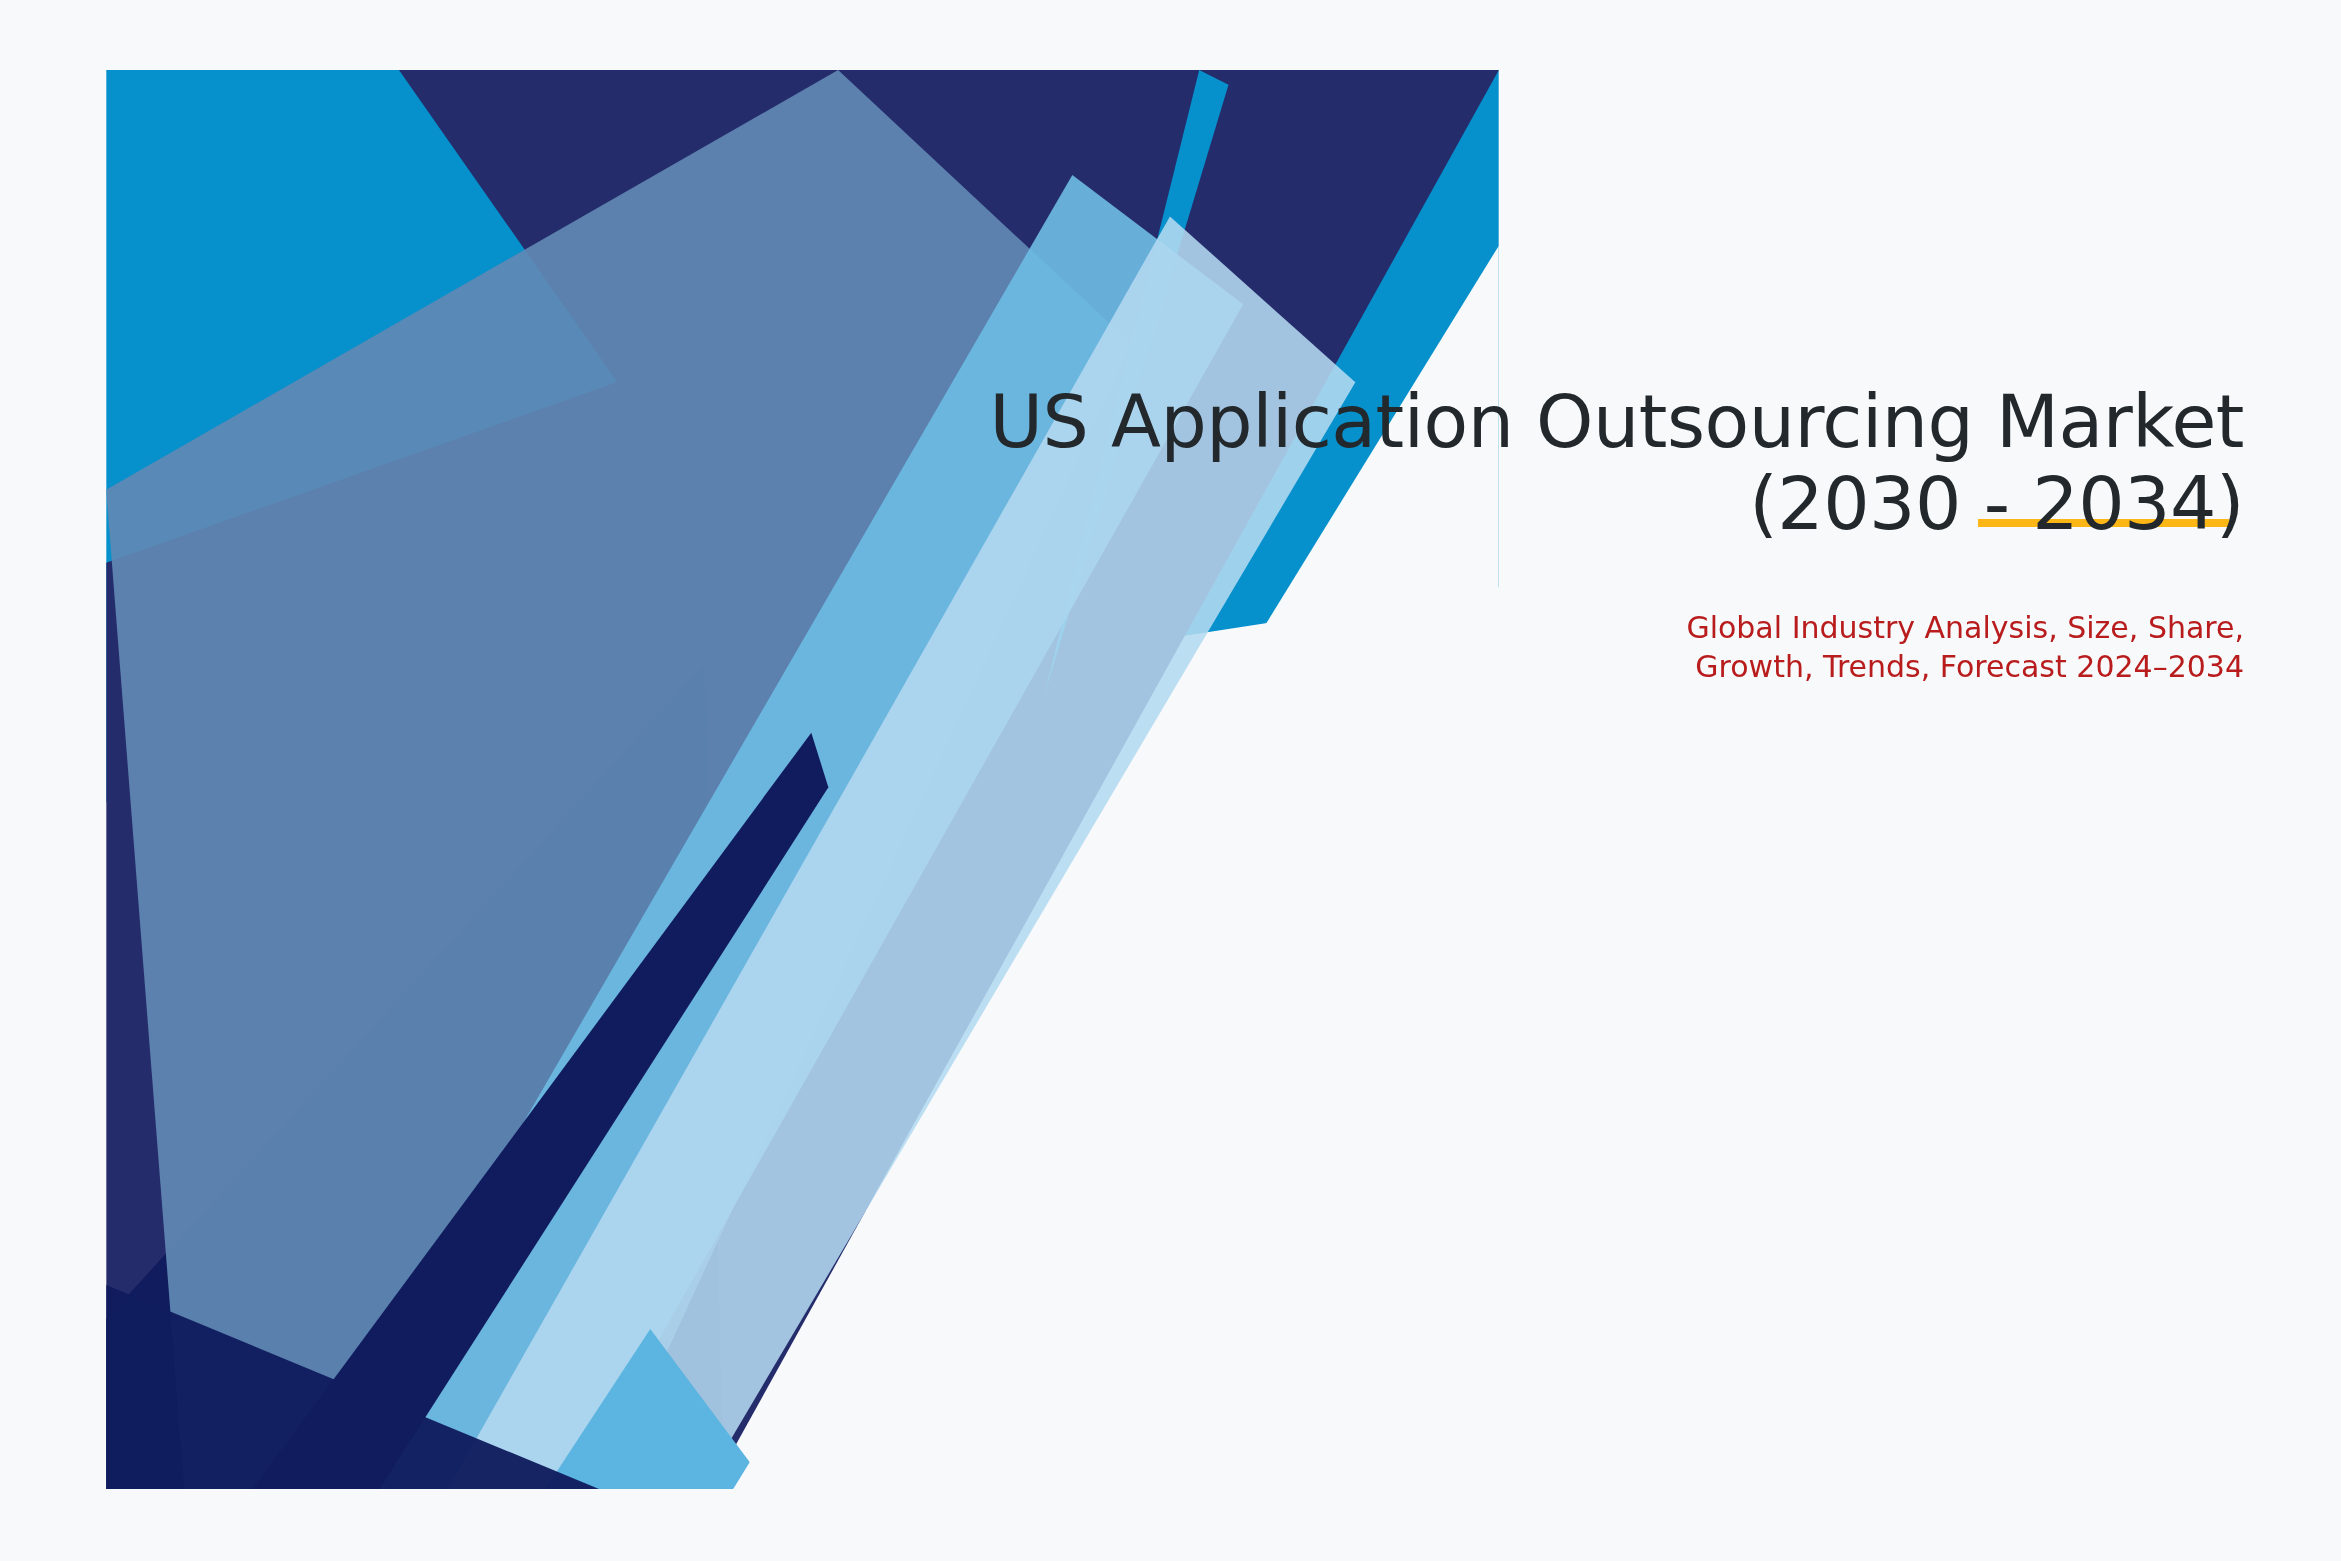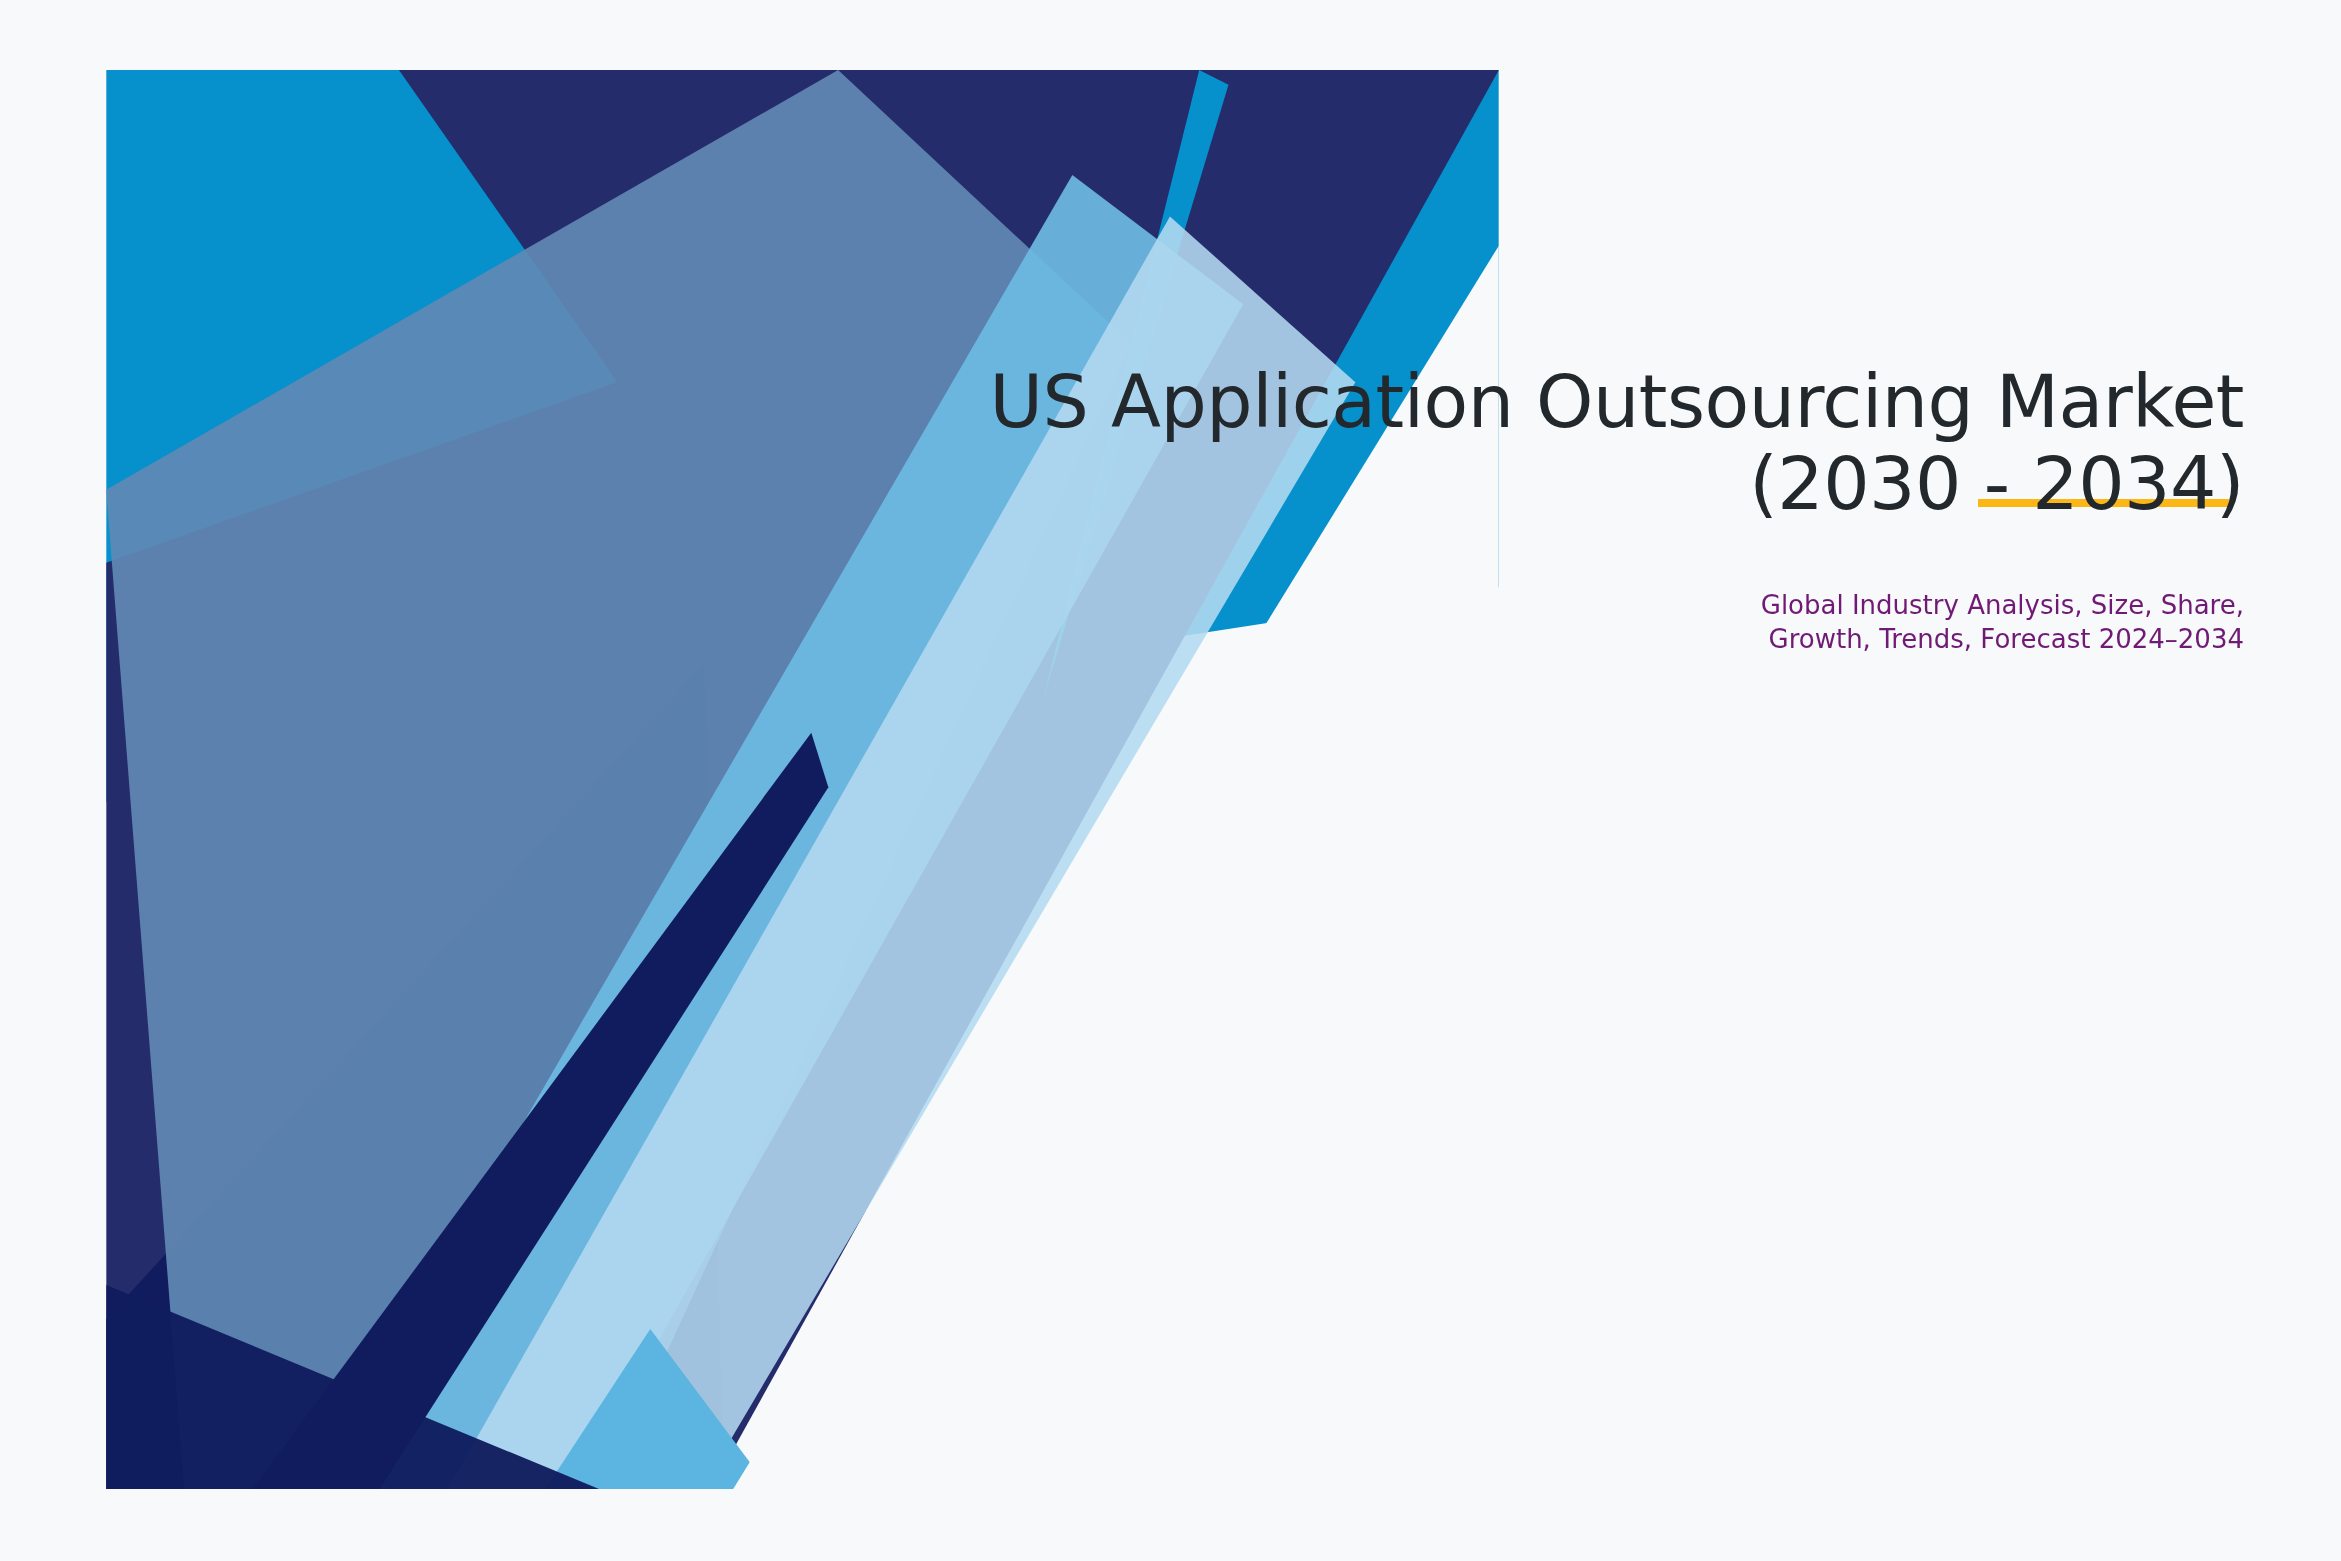--- a/index.html
+++ b/index.html
@@ -34,21 +34,21 @@
   .artwork svg {
     display: block;
     width: 1393px;
     height: 1419px;
   }
 
   
   .text-col {
     position: absolute;
     left: 927px;
-    top: 361px;
+    top: 381px;
     width: 1317px;
     text-align: right;
   }
 
   .title-block {
     position: relative;
     display: block;
   }
 
   .accent-bar {
@@ -68,24 +68,24 @@
     font-size: 73px;
     line-height: 1.12;
     font-weight: 400;
     letter-spacing: -0.5px;
     color: #22282c;
     font-family: "DejaVu Sans", "Liberation Sans", sans-serif;
   }
 
   .subtitle {
     margin: 63px 0 0 0;
-    font-size: 26px;
+    font-size: 30px;
     line-height: 1.32;
     font-weight: 400;
-    color: #701a75;
+    color: #b91c1c;
     font-family: "DejaVu Sans", "Liberation Sans", sans-serif;
   }
 </style>
 </head>
 <body>
 
 <div class="cover">
 
   <div class="artwork">
     <svg viewBox="0 0 2854 2908" xmlns="http://www.w3.org/2000/svg">

